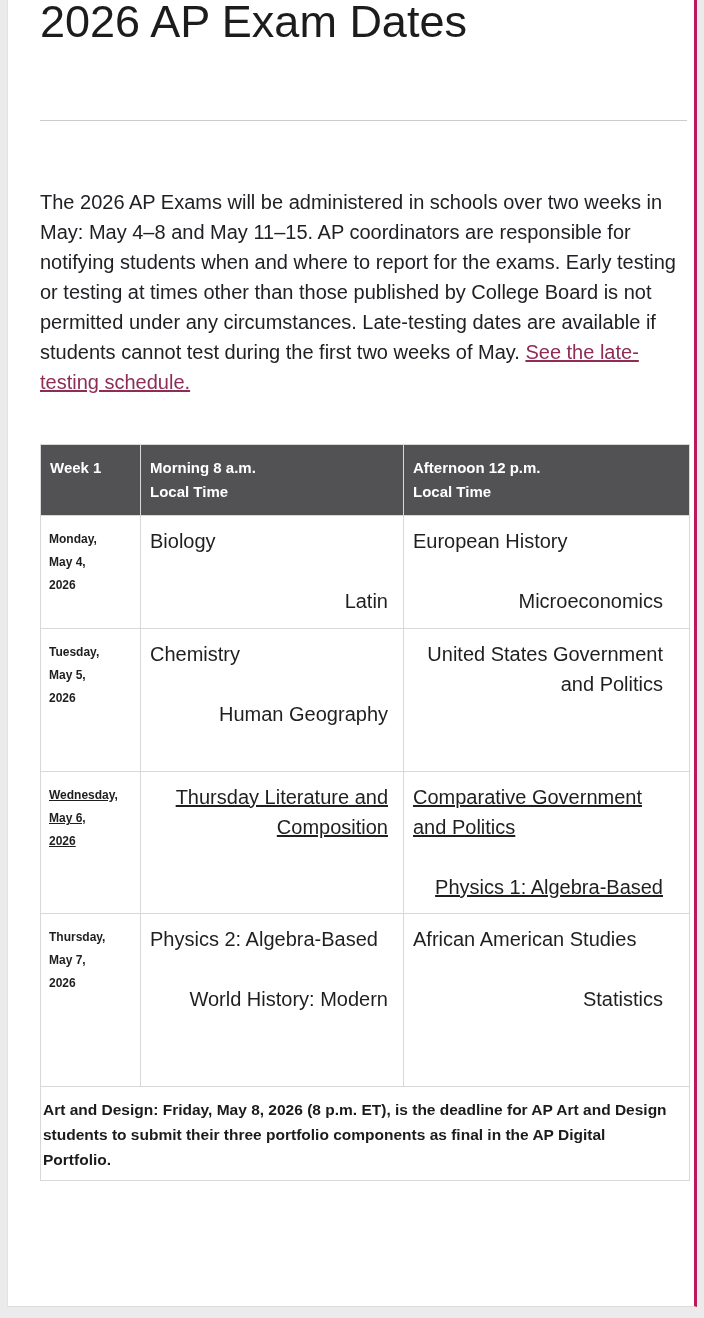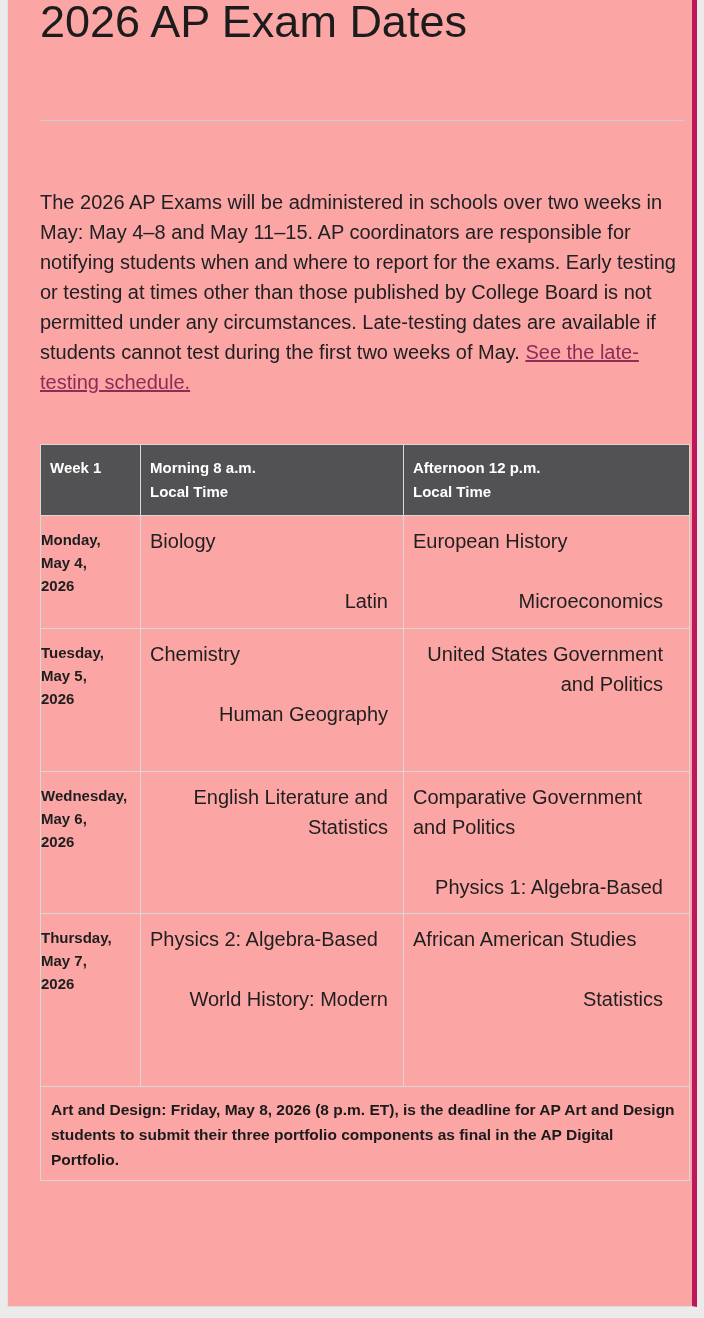--- a/index.html
+++ b/index.html
@@ -9,23 +9,23 @@
     background: #ebebeb;
     font-family: "Liberation Sans", "DejaVu Sans", sans-serif;
     color: #1f1f1f;
     -webkit-font-smoothing: antialiased;
   }
   .card {
     margin-left: 7px;
     width: 690px;
     height: 1307px;
     box-sizing: border-box;
-    background: #fca5a5;
+    background: #ffffff;
     border-left: 1px solid #e3e3e3;
-    border-right: 5px solid #be185d;
+    border-right: 3px solid #be185d;
     border-bottom: 1px solid #dcdcdc;
     padding: 0 7px 0 32px;
     overflow: hidden;
   }
   h1.page-title {
     font-size: 45px;
     font-weight: 400;
     line-height: 56px;
     letter-spacing: 0;
     color: #1c1c1c;
@@ -67,48 +67,48 @@
     background: #525254;
     color: #ffffff;
     font-size: 15px;
     font-weight: 700;
     line-height: 24px;
     padding: 11px 9px 10px 9px;
     border-color: #d8d8d8;
   }
   .exam-table th .h-line { display: block; }
   td.cell-date {
-    font-size: 15px;
+    font-size: 12px;
     font-weight: 700;
     line-height: 23px;
-    padding: 12px 4px 8px 0;
+    padding: 12px 4px 8px 8px;
     color: #1e1e1e;
   }
   td.cell-courses {
     font-size: 20px;
     line-height: 30px;
     padding: 10px 8px 8px 9px;
     color: #1f1f1f;
   }
   td.cell-courses p.course { margin: 0 0 30px 0; }
   td.cell-courses p.course:last-child { margin-bottom: 0; text-align: right; }
   td.cell-morning p.course   { max-width: 238px; }
   td.cell-afternoon p.course { max-width: 250px; }
   
   tbody tr:nth-child(1) { height: 113px; }
   tbody tr:nth-child(2) { height: 143px; }
-  tbody tr:nth-child(3) { height: 142px; }
+  tbody tr:nth-child(3) { height: 142px; text-decoration: underline; }
   tbody tr:nth-child(4) { height: 173px; }
   tbody tr:nth-child(5) { height: 146px; }
   tfoot tr { height: 68px; }
   td.cell-note {
     font-size: 15.5px;
     font-weight: 700;
     line-height: 25px;
-    padding: 10px 12px 8px 10px;
+    padding: 10px 12px 8px 2px;
     color: #1b1b1b;
   }
 </style>
 </head>
 <body>
 
 <div class="card">
 
   <h1 class="page-title">2026 AP Exam Dates</h1>
 
@@ -169,21 +169,21 @@
           </td>
   </tr>
 
   <tr>
     <td class="cell-date">
             <div>Wednesday,</div>
             <div>May 6,</div>
             <div>2026</div>
           </td>
     <td class="cell-courses cell-morning">
-            <p class="course">English Literature and Statistics</p>
+            <p class="course">Thursday Literature and Composition</p>
           </td>
     <td class="cell-courses cell-afternoon">
             <p class="course">Comparative Government and Politics</p>
             <p class="course">Physics 1: Algebra-Based</p>
           </td>
   </tr>
 
   <tr>
     <td class="cell-date">
             <div>Thursday,</div>

